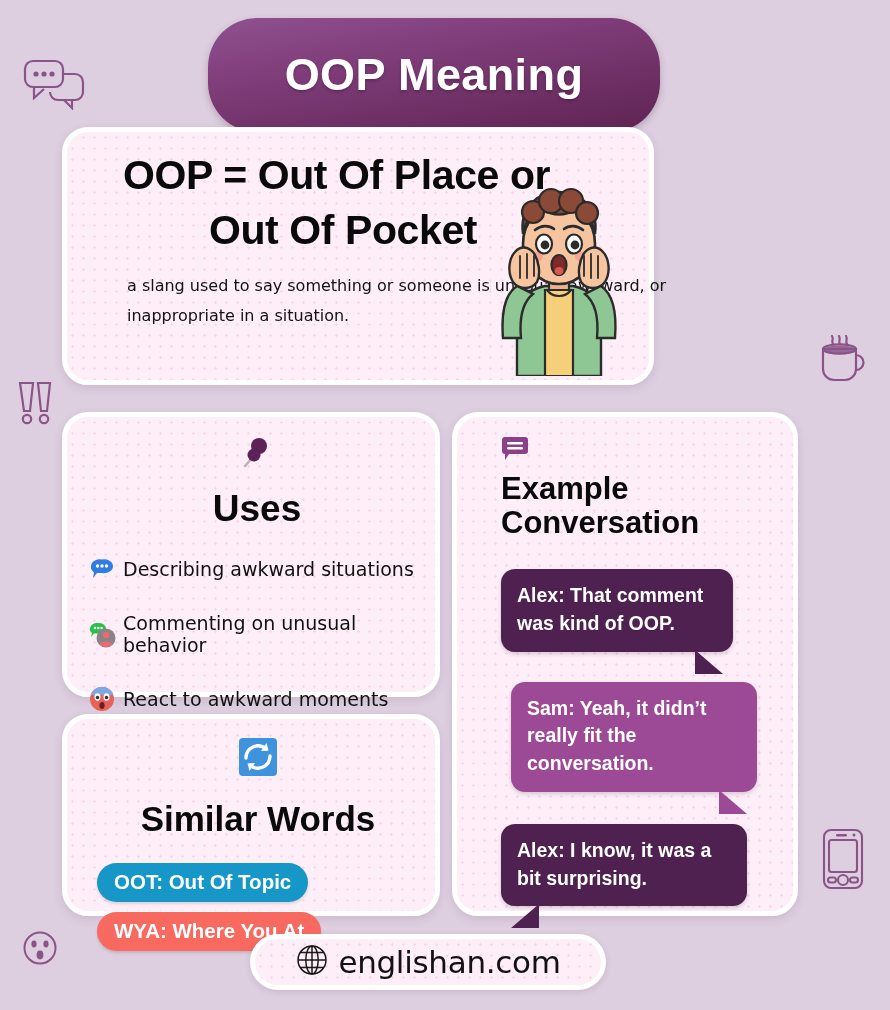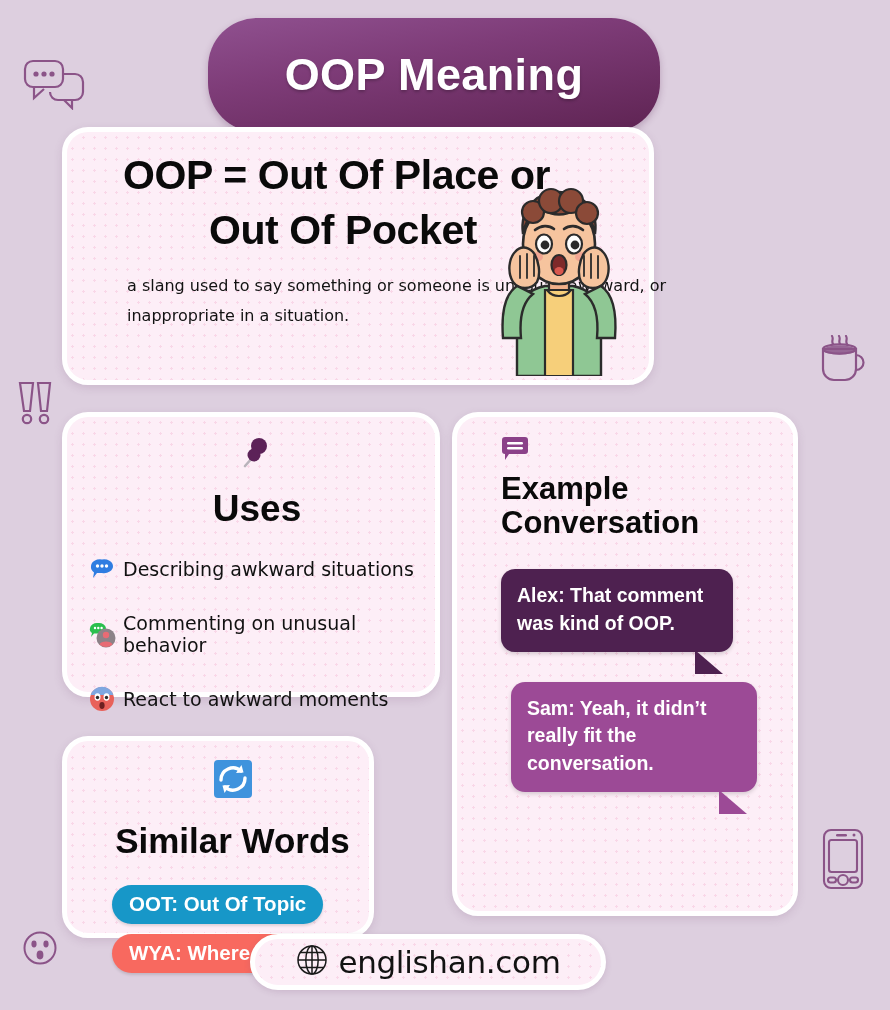--- a/index.html
+++ b/index.html
@@ -108,23 +108,22 @@
     margin-bottom: 30px;
     font-family: "DejaVu Sans", sans-serif;
     font-size: 19px;
     color: #111;
   }
   .uses-list li .ico { width: 26px; height: 26px; flex: 0 0 26px; }
 
   
   #similar-card {
     left: 62px; top: 714px;
-    width: 312px; height: 202px;
-    padding: 18px 18px 10px 37px;
-    margin-top: 22px;
+    width: 378px; height: 202px;
+    padding: 18px 18px 10px 22px;
   }
   #similar-card .card-title { font-size: 35px; padding-left: 10px; gap: 14px; }
   .word-pill {
     display: inline-block;
     border-radius: 20px;
     color: #fff;
     font-family: "Liberation Sans", sans-serif;
     font-weight: bold;
     font-size: 20.5px;
     padding: 7px 17px 8px 17px;
@@ -410,20 +409,24 @@
 
   <div class="bubbles">
     <div class="bubble dark tail-right" id="bubble-1">
       <span>Alex: That comment was kind of OOP.</span>
       <span class="tail"></span>
     </div>
     <div class="bubble light tail-right" id="bubble-2">
       <span>Sam: Yeah, it didn’t really fit the conversation.</span>
       <span class="tail"></span>
     </div>
+    <div class="bubble dark tail-left" id="bubble-3">
+      <span>Alex: I know, it was a bit surprising.</span>
+      <span class="tail"></span>
+    </div>
   </div>
 </div>
 
 <div id="footer-pill">
   <span>
     <svg width="34" height="34" viewBox="0 0 34 34" fill="none" stroke="#1a1a1a" stroke-width="1.5">
       <circle cx="17" cy="17" r="14"></circle>
       <ellipse cx="17" cy="17" rx="6.2" ry="14"></ellipse>
       <path d="M3 17 L31 17 M5 9.5 L29 9.5 M5 24.5 L29 24.5 M17 3 L17 31"></path>
     </svg>

